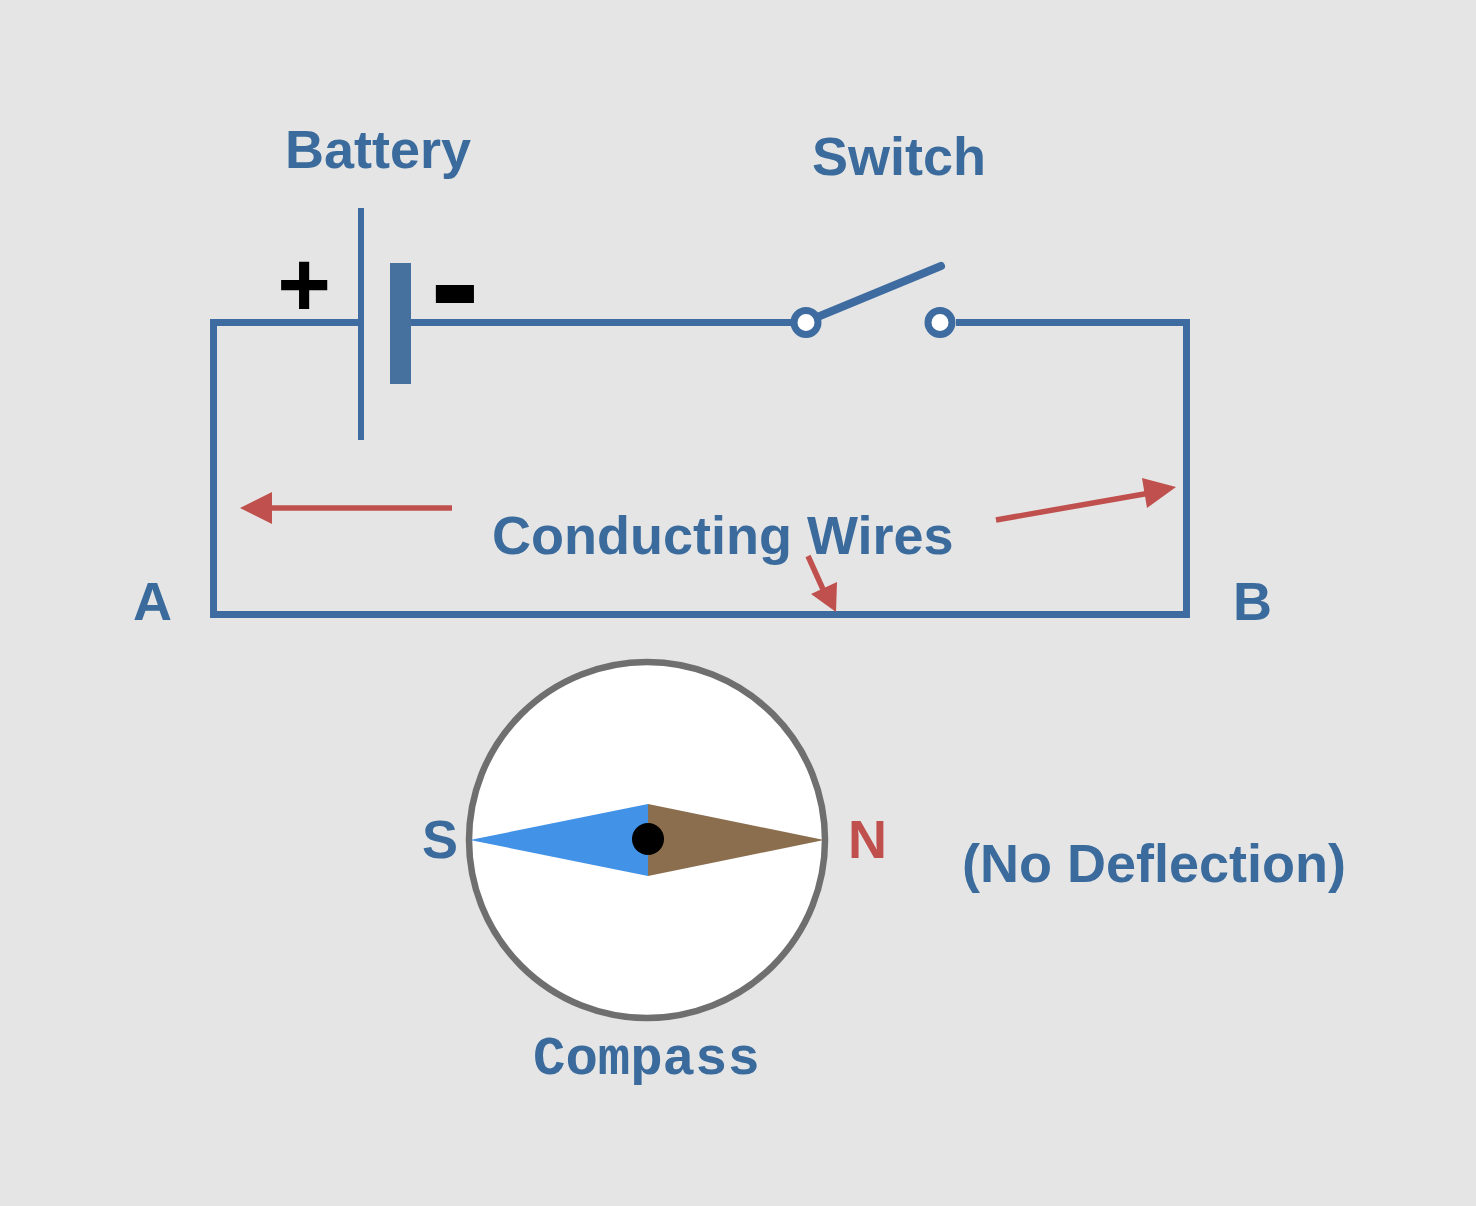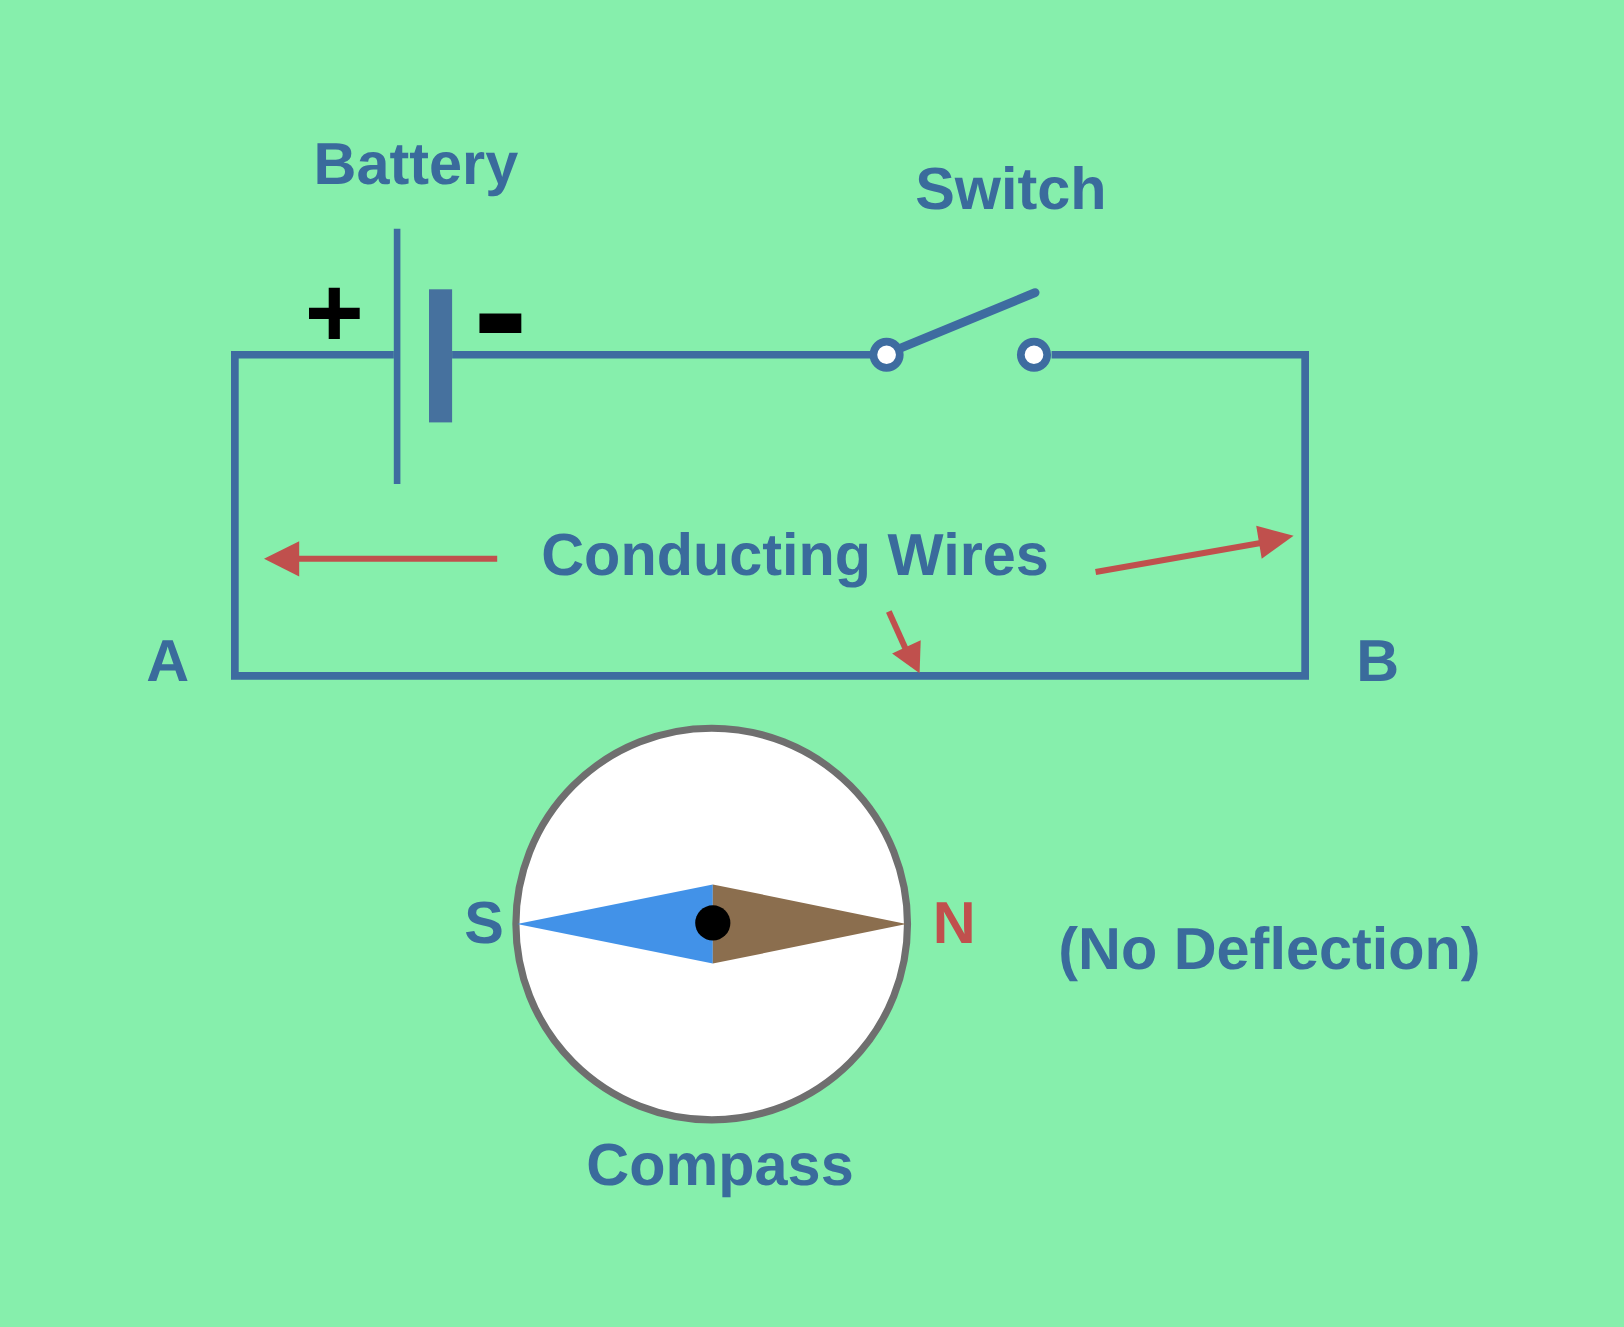--- a/index.html
+++ b/index.html
@@ -4,21 +4,21 @@
 <style>
   html, body {
     margin: 0;
     padding: 0;
     background: #ffffff;
   }
   .stage {
     position: relative;
     width: 1476px;
     height: 1206px;
-    background: #86efac;
+    background: #e5e5e5;
     overflow: hidden;
     font-family: "Liberation Sans", sans-serif;
   }
   .stage svg {
     position: absolute;
     left: 0;
     top: 0;
   }
   .lbl {
     position: absolute;
@@ -33,29 +33,29 @@
     display: flex;
     align-items: center;
     justify-content: center;
     width: 100px;
     height: 100px;
     font-weight: bold;
     color: var(--symbol-black);
     line-height: 1;
   }
   #lbl-battery      { left: 285px;  top: 120px; }
-  #lbl-switch       { left: 832px;  top: 127px; margin-top: 16px; }
+  #lbl-switch       { left: 812px;  top: 127px; }
   #lbl-nocurrent    { left: 540px;  top: 366px; }
-  #lbl-wires        { left: 492px;  top: 476px; }
+  #lbl-wires        { left: 492px;  top: 506px; }
   #lbl-a            { left: 133px;  top: 572px; }
   #lbl-b            { left: 1233px; top: 572px; }
   #lbl-s            { left: 422px;  top: 810px; }
   #lbl-n            { left: 848px;  top: 810px; color: var(--north-red); }
   #lbl-nodeflection { left: 962px;  top: 834px; }
-  #lbl-compass      { left: 533px;  top: 1030px; }
+  #lbl-compass      { left: 533px;  top: 1030px; font-family: Liberation Mono, monospace; }
   #sym-plus         { left: 254px;  top: 234px; font-size: 92px; }
   #sym-minus        { left: 405px;  top: 231px; font-size: 150px; }
   .wire   { stroke: var(--wire); stroke-width: 7; fill: none; }
   .lever  { stroke: var(--wire); stroke-width: 8; fill: none; stroke-linecap: round; }
   .plate-thin  { stroke: var(--wire); stroke-width: 6; }
   .plate-thick { fill: var(--battery-bar); }
   .contact { fill: #ffffff; stroke: var(--wire); stroke-width: 7; }
   .aline { stroke: var(--arrow); stroke-width: 5.5; fill: none; }
   .ahead { fill: var(--arrow); stroke: none; }
   .ring  { fill: #ffffff; stroke: var(--ring); stroke-width: 6.5; }

